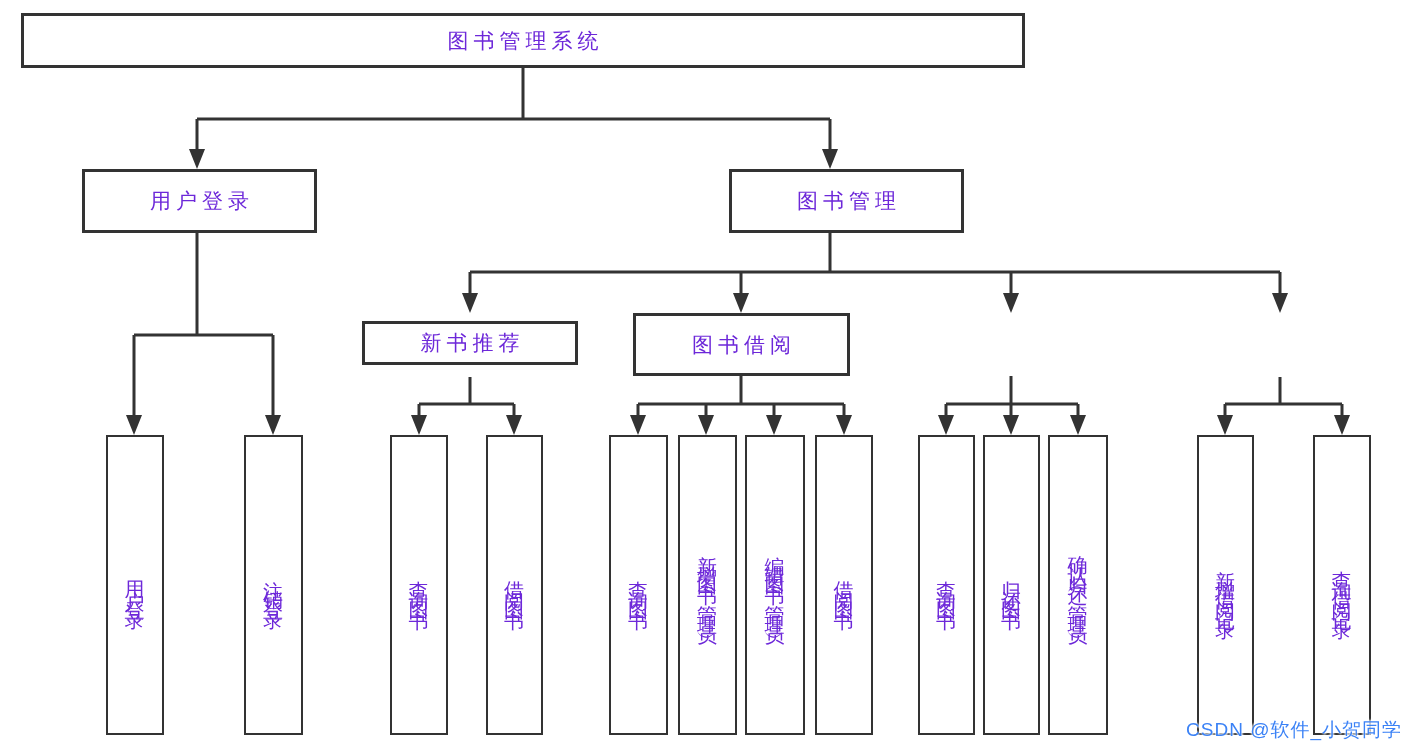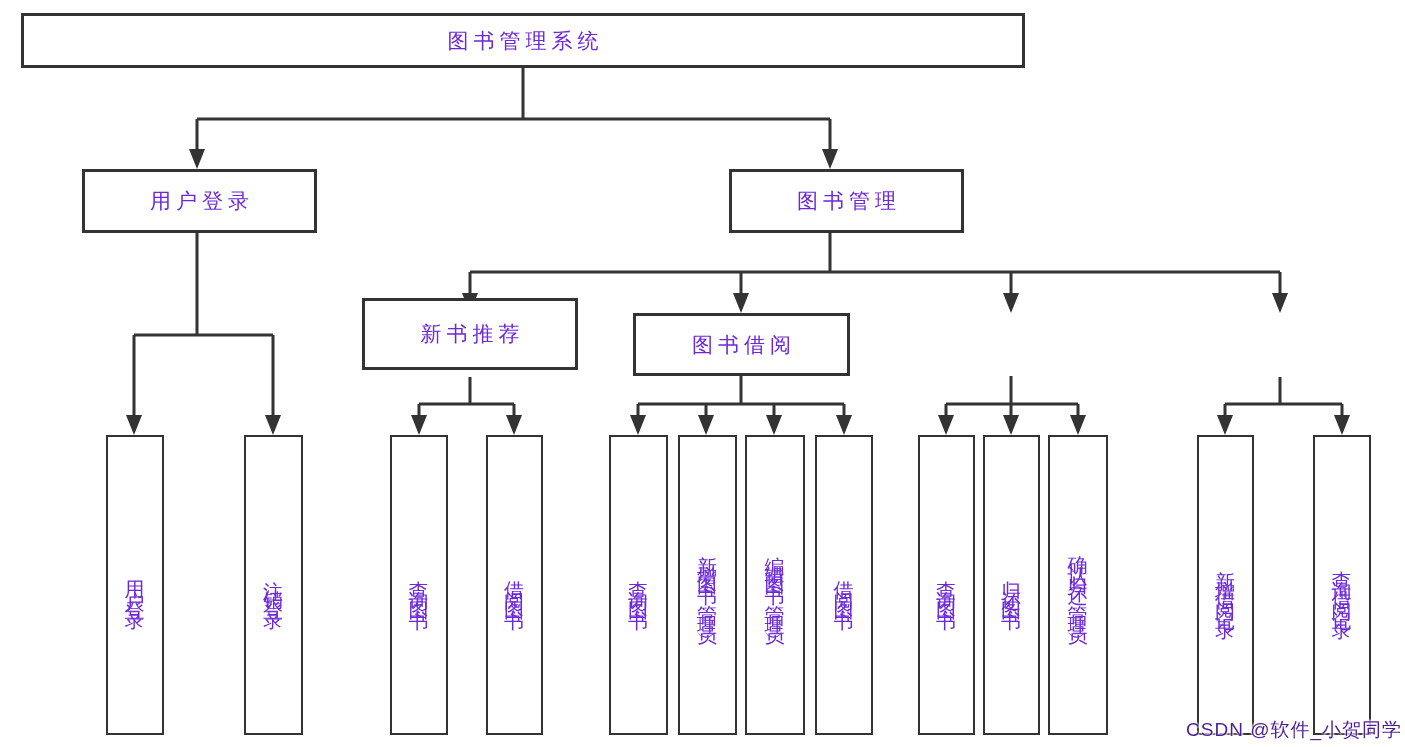--- a/index.html
+++ b/index.html
@@ -58,21 +58,21 @@
     letter-spacing: 10px;
     line-height: 1;
   }
   .watermark {
     position: absolute;
     right: 3px;
     bottom: 4px;
     z-index: 5;
     font-size: 19px;
     letter-spacing: 1px;
-    color: #4c1d95;
+    color: #3b82f6;
     text-shadow: 0 0 3px #ffffff, 1px 1px 2px #ffffff, -1px -1px 2px #ffffff;
     white-space: nowrap;
   }
 </style>
 </head>
 <body>
 
 <div class="stage">
 
   <svg class="connectors" width="1405" height="747" viewBox="0 0 1405 747">
@@ -118,21 +118,21 @@
     <span class="lbl">图书管理系统</span>
   </div>
 
   <div class="node h-node" style="left:82px; top:169px; width:235px; height:64px;">
     <span class="lbl">用户登录</span>
   </div>
   <div class="node h-node" style="left:712px; top:169px; width:235px; height:64px;margin-left:17px;">
     <span class="lbl">图书管理</span>
   </div>
 
-  <div class="node h-node" style="left:362px; top:298px; width:216px; height:72px;">
+  <div class="node h-node" style="left:362px; top:321px; width:216px; height:44px;">
     <span class="lbl">新书推荐</span>
   </div>
   <div class="node h-node" style="left:633px; top:313px; width:217px; height:63px;text-align:right;">
     <span class="lbl">图书借阅</span>
   </div>
 
   <div class="node leaf" style="left:106px; top:435px; width:58px; height:300px;">
     <span class="lbl">用户登录</span>
   </div>
   <div class="node leaf" style="left:244px; top:435px; width:59px; height:300px;">

